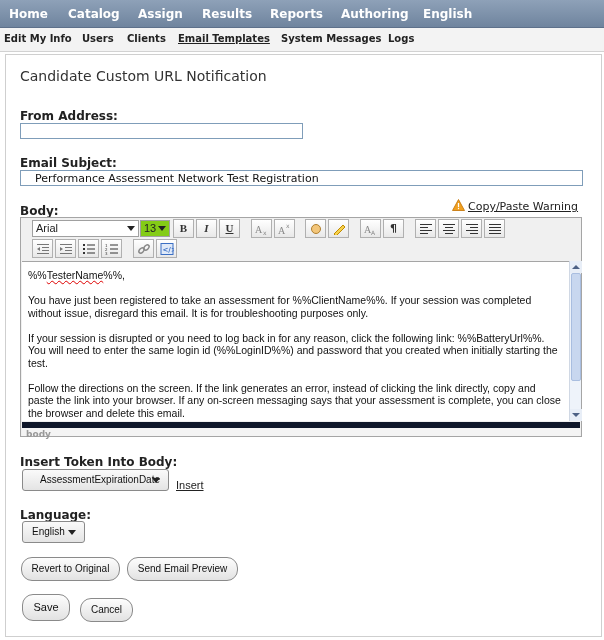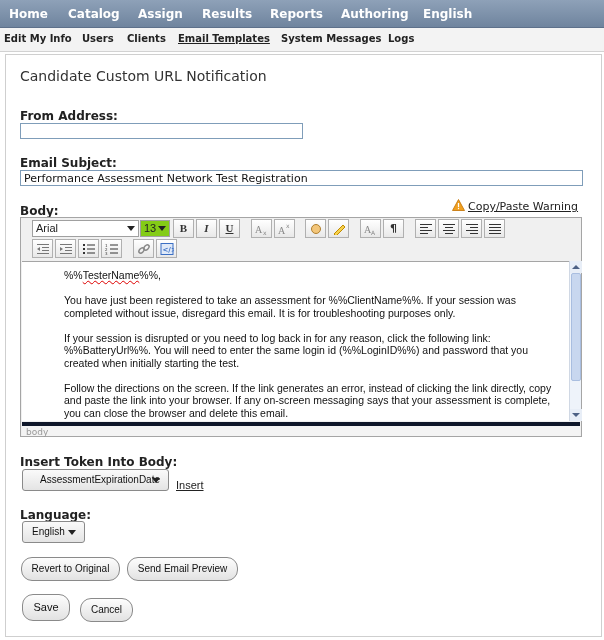--- a/index.html
+++ b/index.html
@@ -14,43 +14,43 @@
 
   .subnav { position: absolute; left: 0; top: 28px; width: 604px; height: 24px; background: #f3f3f3;
     border-bottom: 1px solid #d2d2d2; }
   .subnav .item { position: absolute; top: 5px; font-size: 10px; font-weight: bold; color: #222; cursor: pointer; }
   .subnav .item.active { text-decoration: underline; }
 
   .panel { position: absolute; left: 5px; top: 54px; width: 597px; height: 583px; border: 1px solid #cfcfcf; background: #fff; }
 
   .title { position: absolute; left: 20px; top: 68px; font-size: 14px; color: #333; }
   .label { position: absolute; left: 20px; font-size: 12px; font-weight: bold; color: #222; }
-  .input { position: absolute; border: 1px solid #7f9db9; background: #fff; font-size: 11px; padding: 1px 3px; font-family: "DejaVu Sans", sans-serif; color: #111; }
+  .input { position: absolute; border: 1px solid #7f9db9; background: #fff; font-size: 11px; padding: 1px 14px; font-family: "DejaVu Sans", sans-serif; color: #111; }
 
   .warn { position: absolute; left: 452px; top: 200px; font-size: 11px; color: #222; text-decoration: underline; cursor: pointer; }
   .warn-icon { position: absolute; left: 452px; top: 199px; width: 13px; height: 12px; }
 
   .editor { position: absolute; left: 20px; top: 217px; width: 562px; height: 220px; border: 1px solid #a5a5a5; background: #f0f0f0; }
   .tbtn { position: absolute; width: 21px; height: 19px; border: 1px solid #b0b0b0; background: linear-gradient(#fff,#e8e8e8); font-size: 11px; text-align: center; line-height: 17px; cursor: pointer; color: #333; }
   .tbtn svg { position: absolute; left: 3px; top: 3px; }
   .fontsel { position: absolute; left: 11px; top: 2px; width: 107px; height: 17px; border: 1px solid #a0a0a0; background: #fff; font-size: 11px; padding-left: 3px; line-height: 15px; font-family: "Liberation Sans", sans-serif; cursor: pointer; }
   .fontsel .arrow, .sizesel .arrow { position: absolute; right: 3px; top: 5px; width: 0; height: 0; border-left: 4px solid transparent; border-right: 4px solid transparent; border-top: 5px solid #222; }
   .sizesel { position: absolute; left: 119px; top: 2px; width: 30px; height: 17px; border: 1px solid #a0a0a0; background: #84cc16; font-size: 11px; padding-left: 3px; line-height: 15px; font-family: "Liberation Sans", sans-serif; cursor: pointer; }
 
   .body-area { position: absolute; left: 1px; top: 43px; width: 547px; height: 160px; background: #fff; border-top: 1px solid #a5a5a5;
     font-family: "Liberation Sans", sans-serif; font-size: 10.5px; color: #111; padding: 7px 6px 0 6px; line-height: 12.5px; overflow: hidden; }
-  .body-area p { margin-bottom: 12.5px; margin-left: 36px; }
+  .body-area p { margin-bottom: 12.5px; }
   .squig { text-decoration: underline wavy #d00; text-decoration-thickness: 1px; }
   .vscroll { position: absolute; left: 548px; top: 43px; width: 12px; height: 160px; background: #eef3fa; border-left: 1px solid #d0d8e4; }
   .vscroll .up, .vscroll .down { position: absolute; left: 0; width: 12px; height: 12px; background: #e8eef7; }
   .vscroll .up { top: 0; } .vscroll .down { bottom: 0; }
   .vscroll .thumb { position: absolute; left: 1px; top: 12px; width: 10px; height: 108px; background: #c8d7ef; border: 1px solid #a9bee0; border-radius: 2px; }
   .arrow-up { position: absolute; left: 2px; top: 4px; width: 0; height: 0; border-left: 4px solid transparent; border-right: 4px solid transparent; border-bottom: 4px solid #4d6185; }
   .arrow-down { position: absolute; left: 2px; top: 4px; width: 0; height: 0; border-left: 4px solid transparent; border-right: 4px solid transparent; border-top: 4px solid #4d6185; }
-  .pathbar { position: absolute; left: 1px; top: 204px; width: 558px; height: 14px; border-top: 4px solid #0f172a; background: #f4f4f4; font-size: 9px; color: #999; padding: 1px 4px; }
+  .pathbar { position: absolute; left: 1px; top: 204px; width: 558px; height: 14px; border-top: 6px solid #0f172a; background: #f4f4f4; font-size: 9px; color: #999; padding: 1px 4px; font-weight: bold; }
 
   .dd { position: absolute; height: 22px; border: 1px solid #8a8a8a; border-radius: 3px; background: linear-gradient(#fafafa, #e4e4e4); font-size: 10px; font-family: "Liberation Sans", sans-serif; line-height: 20px; padding-left: 9px; cursor: pointer; color: #111; }
   .dd .arrow { position: absolute; right: 8px; top: 8px; width: 0; height: 0; border-left: 4px solid transparent; border-right: 4px solid transparent; border-top: 5px solid #222; }
   .link { position: absolute; font-size: 11px; text-decoration: underline; color: #222; cursor: pointer; font-family: "Liberation Sans", sans-serif; }
 
   .btn { position: absolute; height: 24px; border: 1px solid #8a8a8a; border-radius: 11px; background: linear-gradient(#fdfdfd, #e2e2e2); font-size: 10px; font-family: "Liberation Sans", sans-serif; text-align: center; line-height: 22px; cursor: pointer; color: #111; }
 </style>
 </head>
 <body>
 

